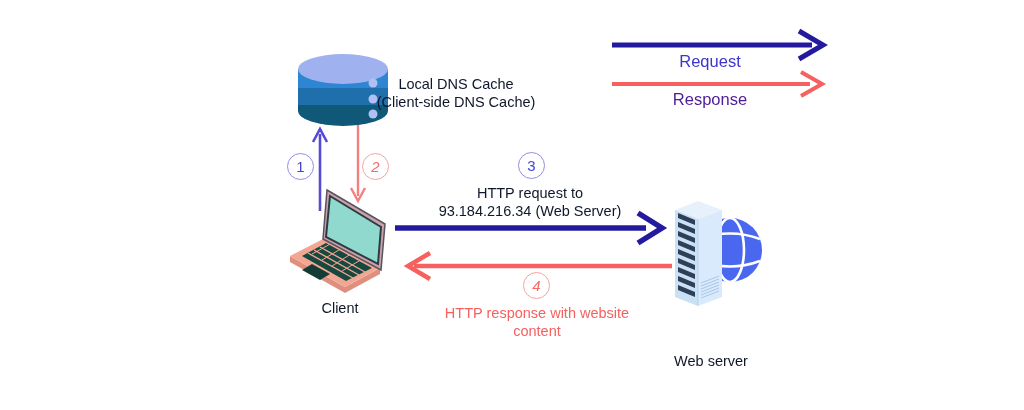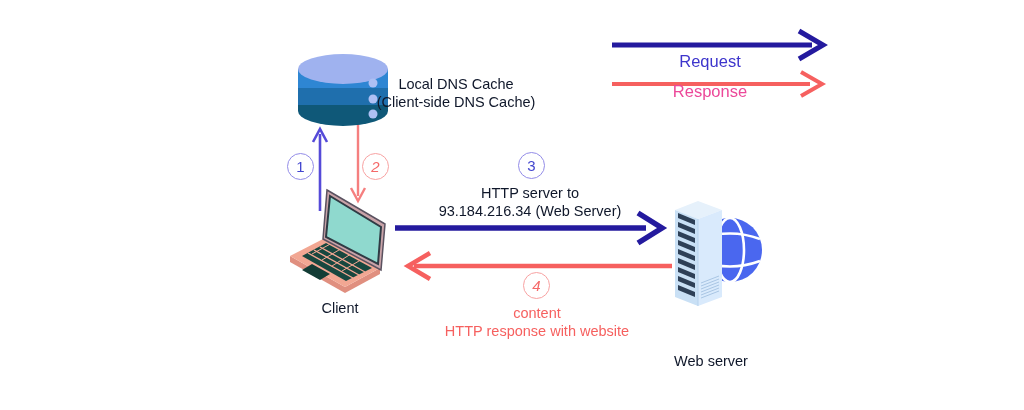--- a/index.html
+++ b/index.html
@@ -71,21 +71,21 @@
       <path d="M638,213 L662,228 L638,243" stroke="#241a9e" stroke-width="5.5" fill="none" stroke-linejoin="miter"></path>
     </g>
 
     <g>
       <path d="M672,266 L414,266" stroke="#f6605f" stroke-width="4.5" fill="none"></path>
       <path d="M430,253 L408,266 L430,279" stroke="#f6605f" stroke-width="4.5" fill="none" stroke-linejoin="miter"></path>
     </g>
   </svg>
 
   <div class="abs legend-label" style="left:650/px;left:650px;top:52px;color:#3d35cc;">Request</div>
-  <div class="abs legend-label" style="left:650px;top:82px;color:#ec4899;">Response</div>
+  <div class="abs legend-label" style="left:650px;top:90px;color:#4c1d95;">Response</div>
 
   <svg class="abs" style="left:297px;top:53px;" width="92" height="74" viewBox="0 0 92 74">
     <defs>
       <clipPath id="dbbody">
         <path d="M1,16 L1,58 A45,15 0 0 0 91,58 L91,16 Z"></path>
       </clipPath>
     </defs>
     <g clip-path="url(#dbbody)">
       <rect x="0" y="14" width="92" height="21" fill="#2e86d3"></rect>
       <rect x="0" y="35" width="92" height="17" fill="#1f6fad"></rect>
@@ -131,27 +131,27 @@
 
     <polygon points="45,2 103,36 99,82 41,51" fill="#c9a3a8"></polygon>
     <polygon points="45,2 103,36 99,82 41,51" fill="none" stroke="#5a5260" stroke-width="1.5"></polygon>
 
     <polygon points="48,8 99,39 96,76 44,49" fill="#8fd9ce" stroke="#2f3b44" stroke-width="2"></polygon>
   </svg>
 
   <div class="abs label" style="left:290px;top:299px;width:100px;text-align:center;">Client</div>
 
   <div class="abs label" style="left:420px;top:184px;width:220px;">
-    <div>HTTP server to</div>
+    <div>HTTP request to</div>
     <div>93.184.216.34 (Web Server)</div>
   </div>
 
   <div class="abs label red-text" style="left:437px;top:304px;width:200px;">
+    <div>HTTP response with website</div>
     <div>content</div>
-    <div>HTTP response with website</div>
   </div>
 
   <svg class="abs" style="left:670px;top:200px;" width="100" height="112" viewBox="0 0 100 112">
 
     <g>
       <circle cx="60" cy="50" r="32" fill="#4a67ef"></circle>
       <ellipse cx="60" cy="50" rx="14" ry="32" fill="none" stroke="#ffffff" stroke-width="2.6"></ellipse>
       <path d="M30,39 Q60,28 90,39" fill="none" stroke="#ffffff" stroke-width="2.6"></path>
       <path d="M30,61 Q60,72 90,61" fill="none" stroke="#ffffff" stroke-width="2.6"></path>
     </g>

